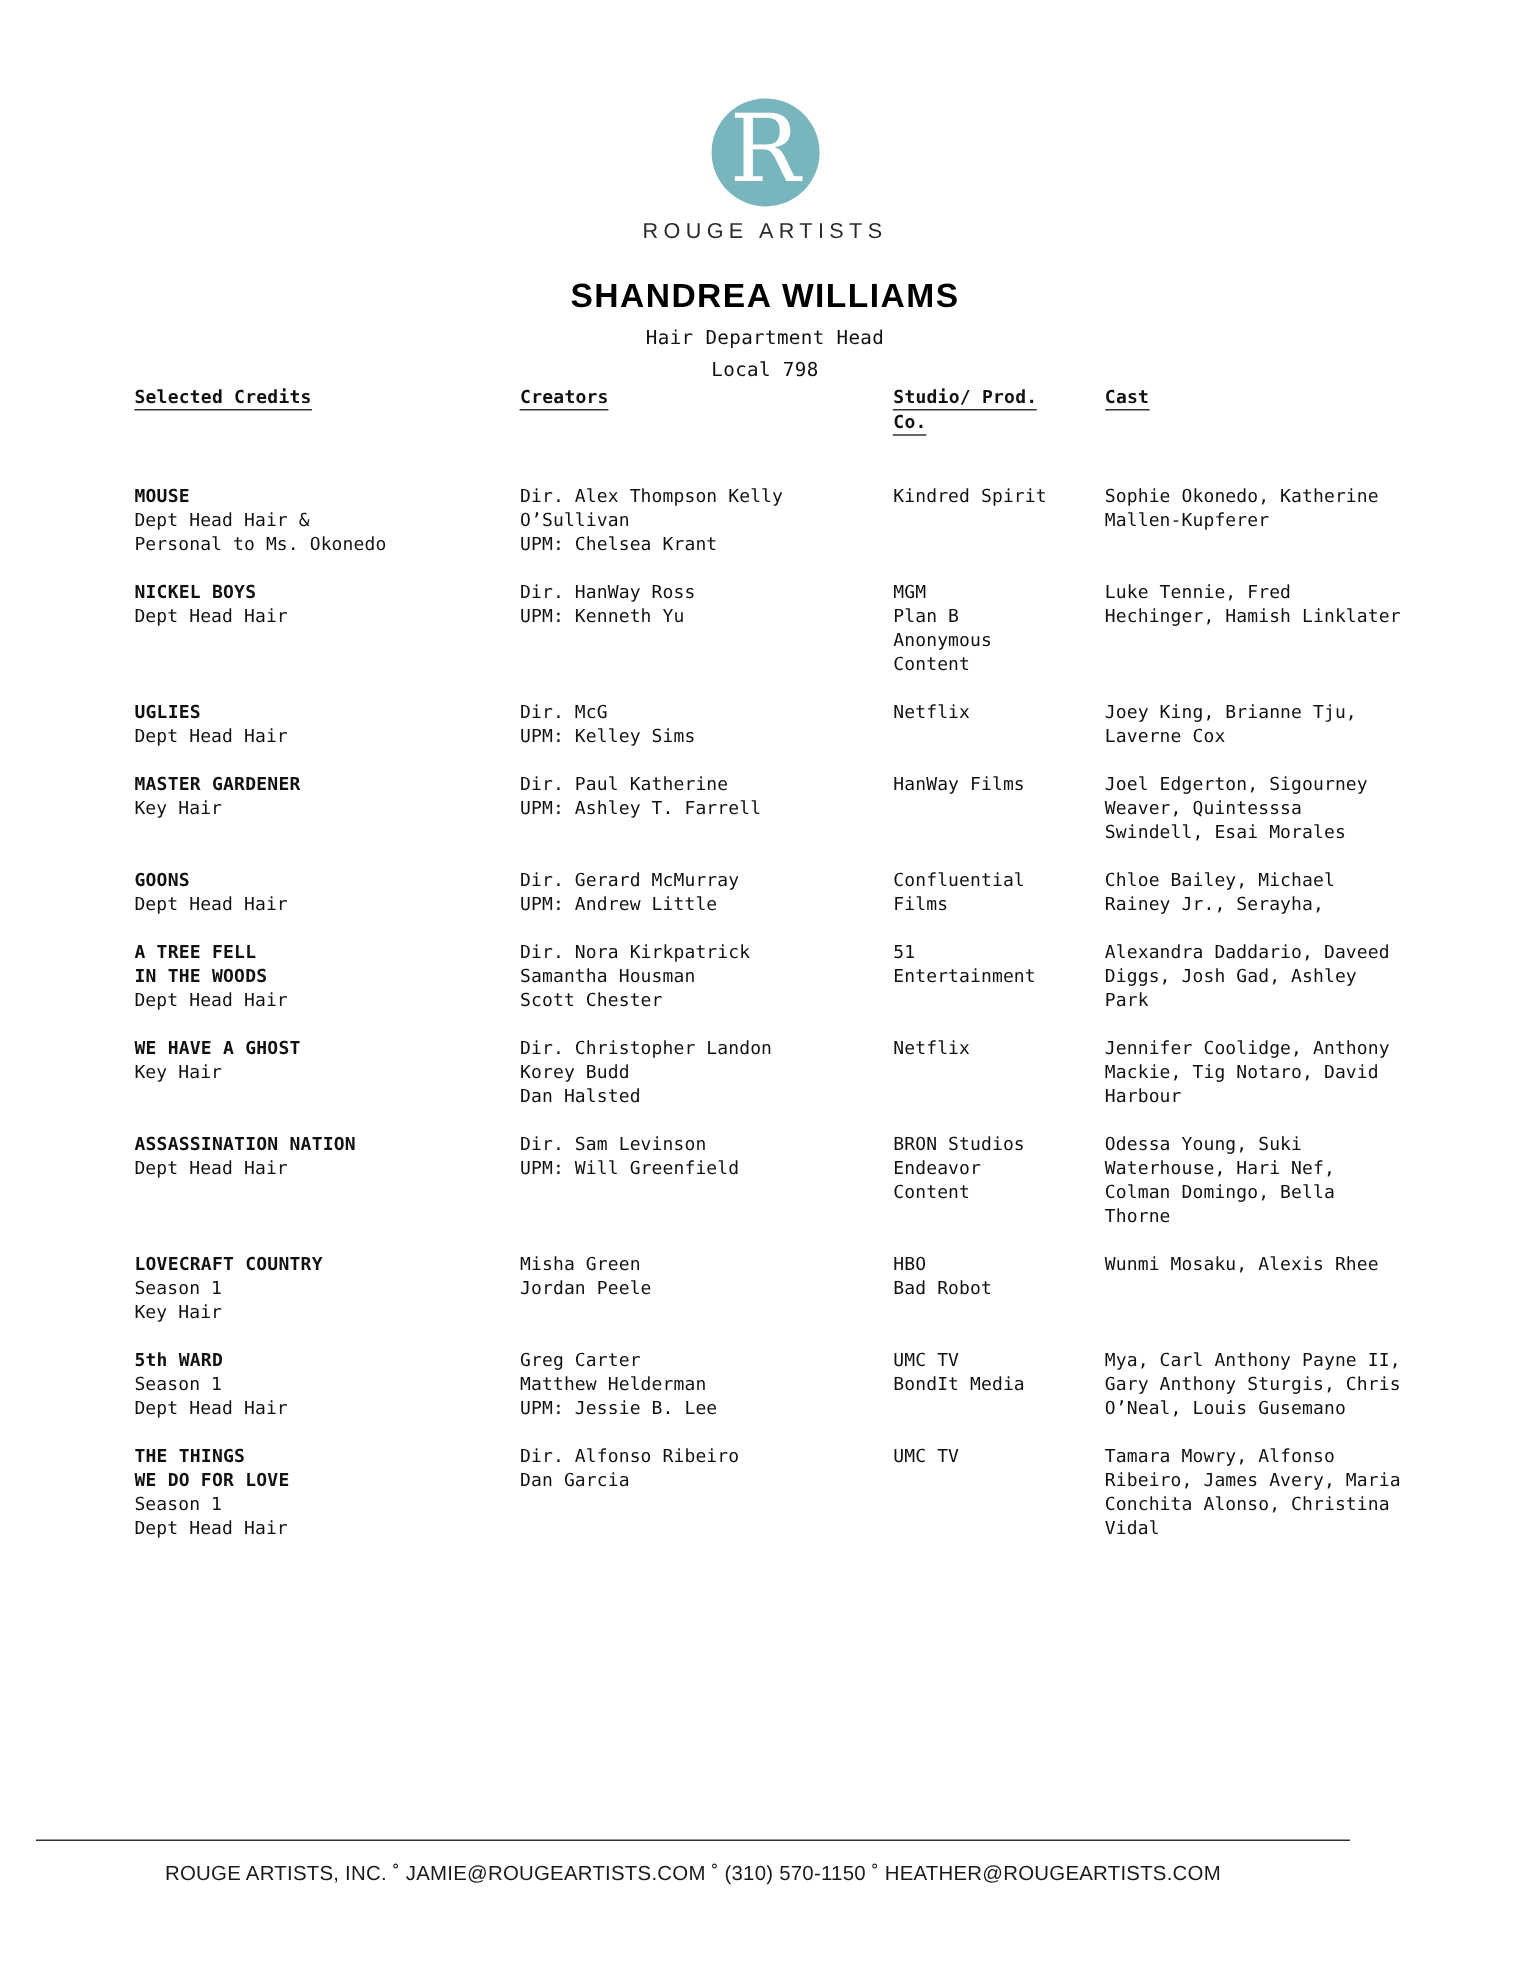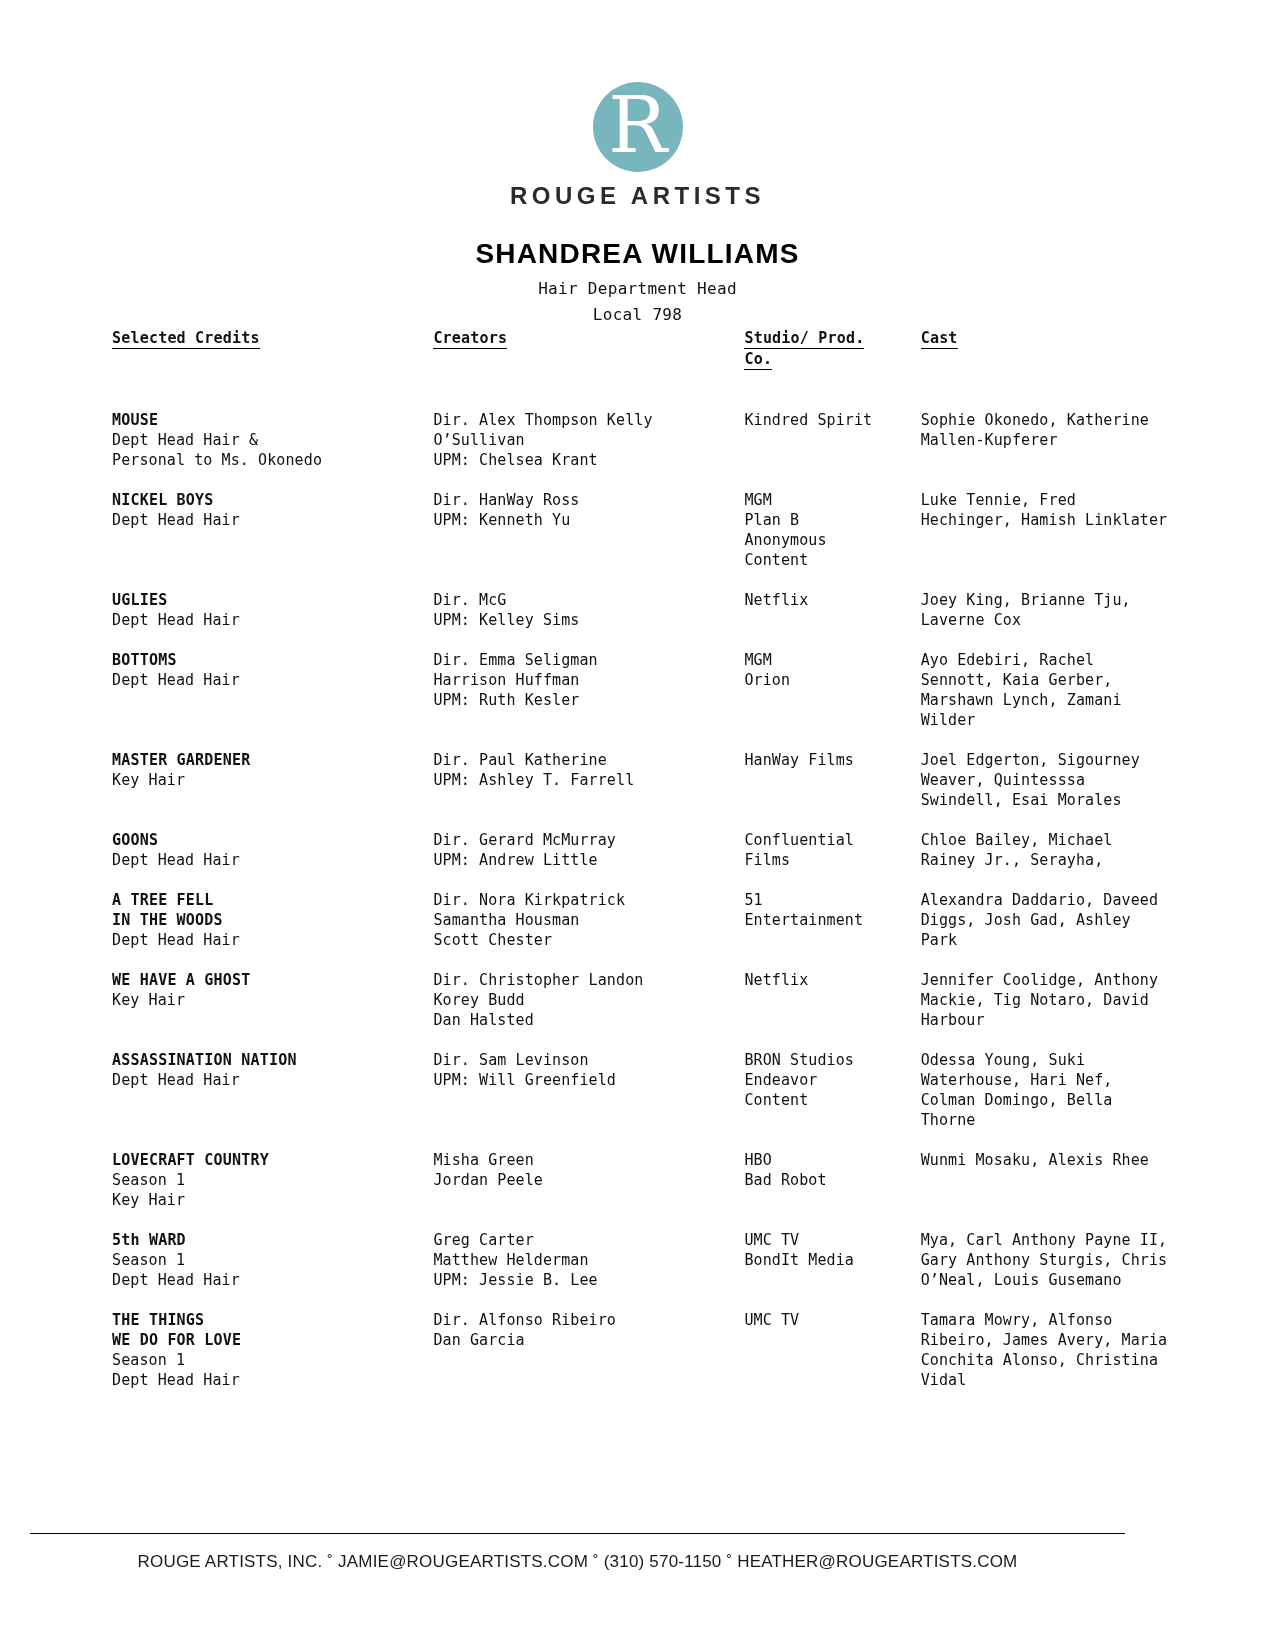--- a/index.html
+++ b/index.html
@@ -56,24 +56,24 @@
     font-size: 78px;
     line-height: 1;
     color: #ffffff;
     letter-spacing: 0;
     padding-bottom: 4px;
     box-sizing: border-box;
   }
   .logo-wordmark {
     margin-top: 10px;
     font-family: "Liberation Sans", sans-serif;
-    font-size: 24px;
+    font-size: 18px;
     letter-spacing: 4.5px;
     color: #2b2b2b;
-    font-weight: 700;
+    font-weight: 400;
   }
 
   
   .person-name {
     text-align: center;
     font-family: Liberation Sans, sans-serif;
     font-weight: bold;
     font-size: 28px;
     letter-spacing: 1.2px;
     margin-top: 28px;
@@ -229,32 +229,20 @@
           </tr>
           <tr class="entry-row">
             <td class="cell title-cell"><div class="entry-title">UGLIES</div><div class="entry-sub">Dept Head Hair</div></td>
             <td class="cell">Dir. McG
 UPM: Kelley Sims</td>
             <td class="cell">Netflix</td>
             <td class="cell">Joey King, Brianne Tju,
 Laverne Cox</td>
           </tr>
           <tr class="entry-row">
-            <td class="cell title-cell"><div class="entry-title">BOTTOMS</div><div class="entry-sub">Dept Head Hair</div></td>
-            <td class="cell">Dir. Emma Seligman
-Harrison Huffman
-UPM: Ruth Kesler</td>
-            <td class="cell">MGM
-Orion</td>
-            <td class="cell">Ayo Edebiri, Rachel
-Sennott, Kaia Gerber,
-Marshawn Lynch, Zamani
-Wilder</td>
-          </tr>
-          <tr class="entry-row">
             <td class="cell title-cell"><div class="entry-title">MASTER GARDENER</div><div class="entry-sub">Key Hair</div></td>
             <td class="cell">Dir. Paul Katherine
 UPM: Ashley T. Farrell</td>
             <td class="cell">HanWay Films</td>
             <td class="cell">Joel Edgerton, Sigourney
 Weaver, Quintesssa
 Swindell, Esai Morales</td>
           </tr>
           <tr class="entry-row">
             <td class="cell title-cell"><div class="entry-title">GOONS</div><div class="entry-sub">Dept Head Hair</div></td>

